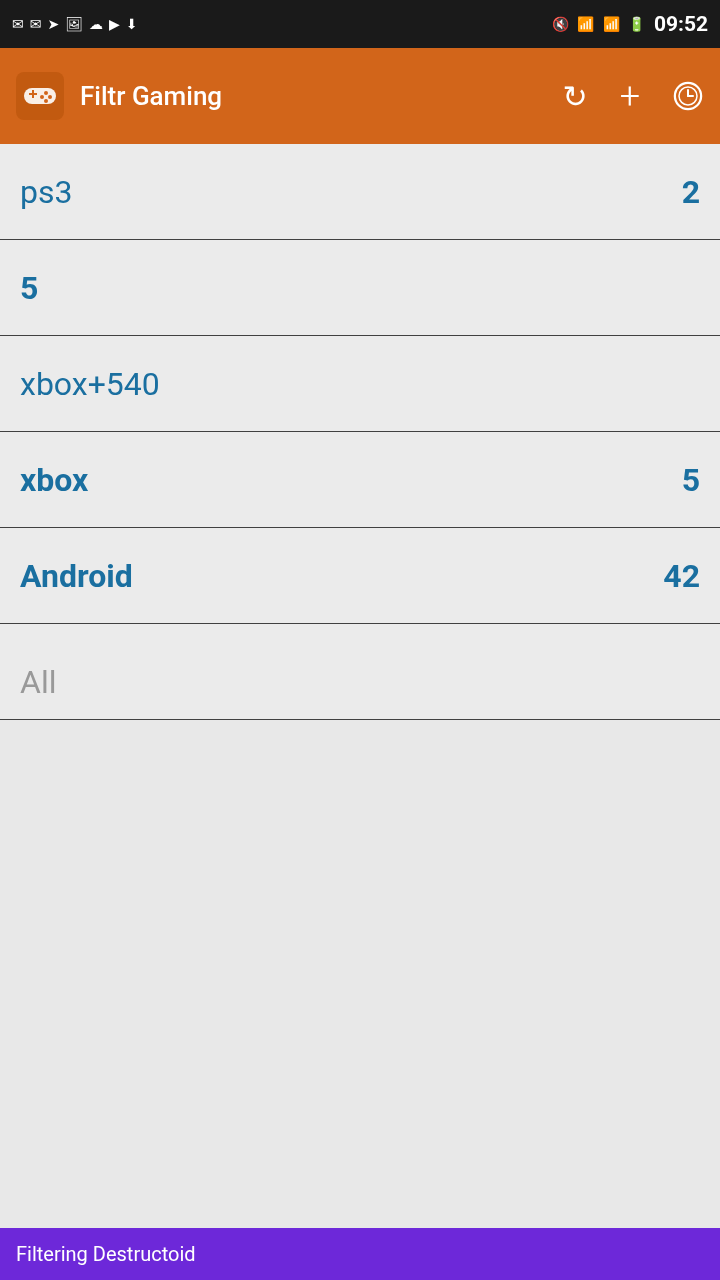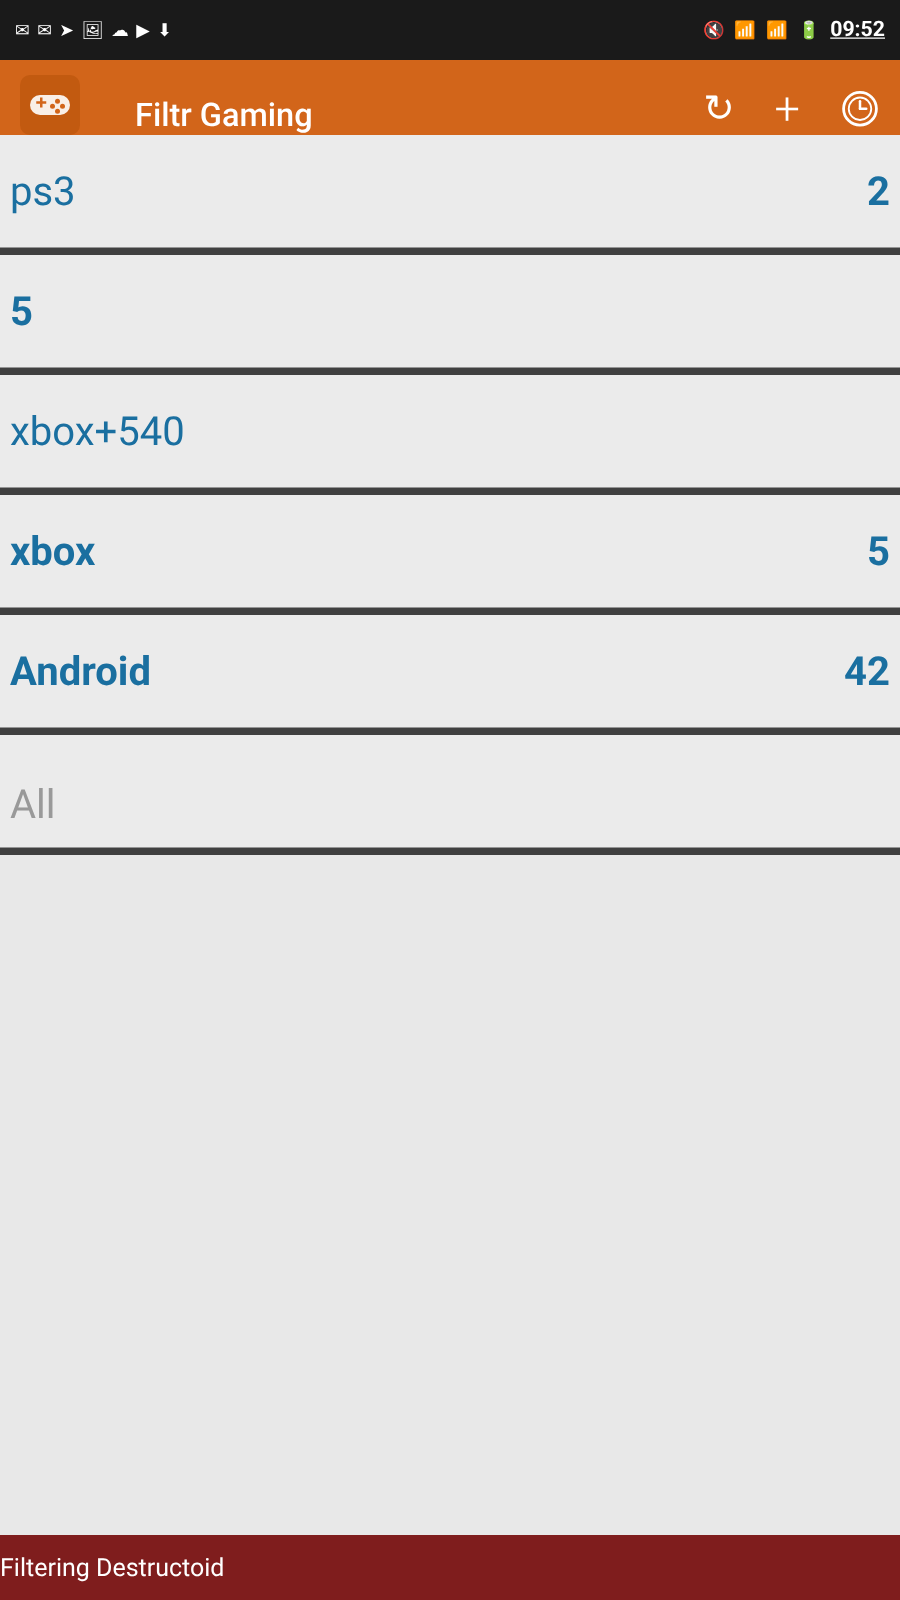--- a/index.html
+++ b/index.html
@@ -29,35 +29,33 @@
       gap: 6px;
     }
     .status-bar-right {
       display: flex;
       align-items: center;
       gap: 8px;
       font-size: 15px;
       color: #fff;
     }
     .status-time {
-      font-size: 17px;
+      font-size: 21px;
       font-weight: bold;
       color: #fff;
-      text-decoration: underline;
     }
 
     
     .app-bar {
       background: #d2651a;
-      height: 60px;
-      display: flex;
-      align-items: flex-end;
+      height: 96px;
+      display: flex;
+      align-items: center;
       padding: 0 16px;
       flex-shrink: 0;
-      gap: 28px;
     }
     .app-bar-logo {
       width: 48px;
       height: 48px;
       background: #c25a10;
       border-radius: 8px;
       display: flex;
       align-items: center;
       justify-content: center;
       margin-right: 16px;
@@ -94,23 +92,23 @@
       background: #e8e8e8;
       display: flex;
       flex-direction: column;
     }
 
     .list-item {
       background: #ebebeb;
       display: flex;
       align-items: center;
       justify-content: space-between;
-      padding: 0 8px;
+      padding: 0 20px;
       height: 96px;
-      border-bottom: 6px solid #404040;
+      border-bottom: 1px solid #404040;
       cursor: pointer;
     }
 
     .list-item-label {
       font-size: 32px;
       font-weight: 400;
       color: #1a6fa0;
     }
     .list-item-label.bold {
       font-weight: 700;
@@ -121,25 +119,25 @@
     }
 
     .list-item-count {
       font-size: 32px;
       font-weight: 700;
       color: #1a6fa0;
     }
 
     
     .footer {
-      background: #7f1d1d;
+      background: #6d28d9;
       height: 52px;
       display: flex;
       align-items: center;
-      padding: 0 0;
+      padding: 0 16px;
       flex-shrink: 0;
     }
     .footer-text {
       color: #fff;
       font-size: 20px;
     }
 
     
     .refresh-icon { font-size: 30px; }
     .plus-icon { font-size: 34px; font-weight: 300; }

